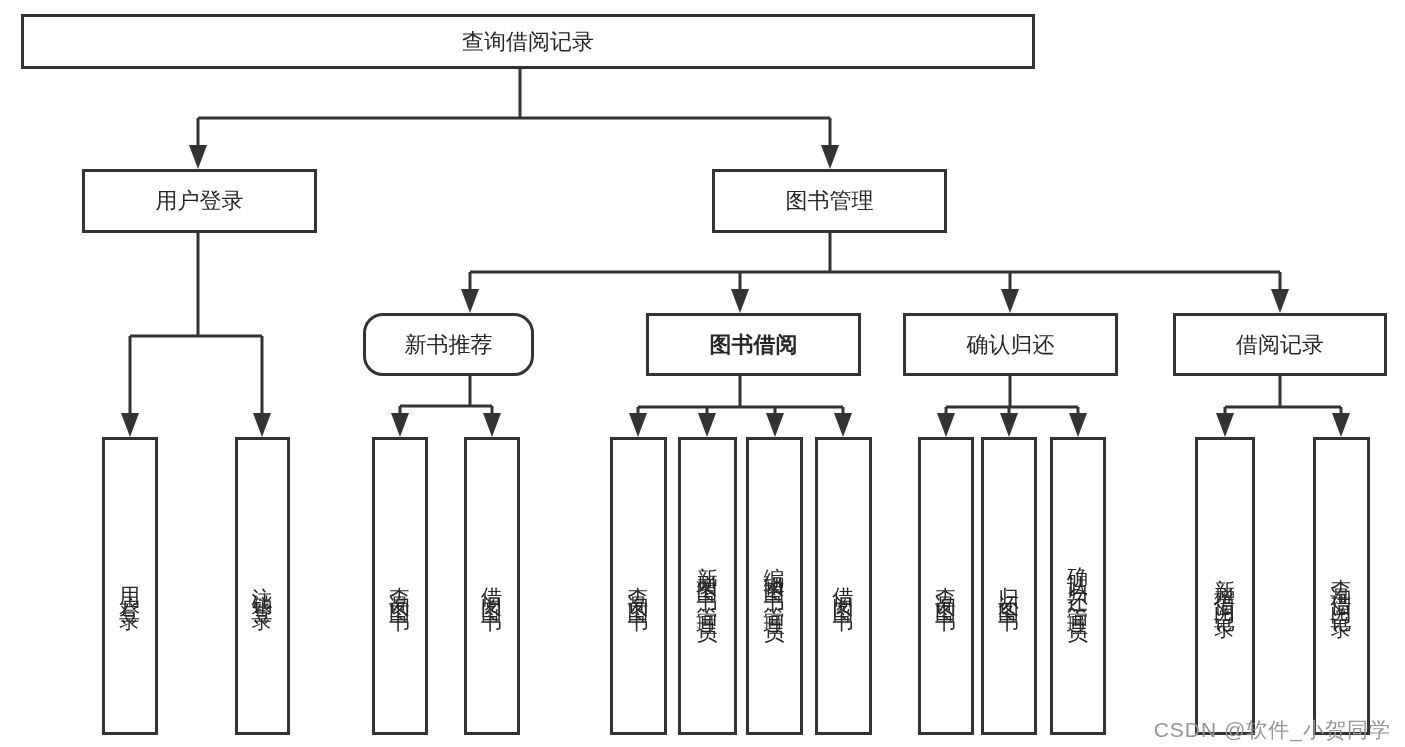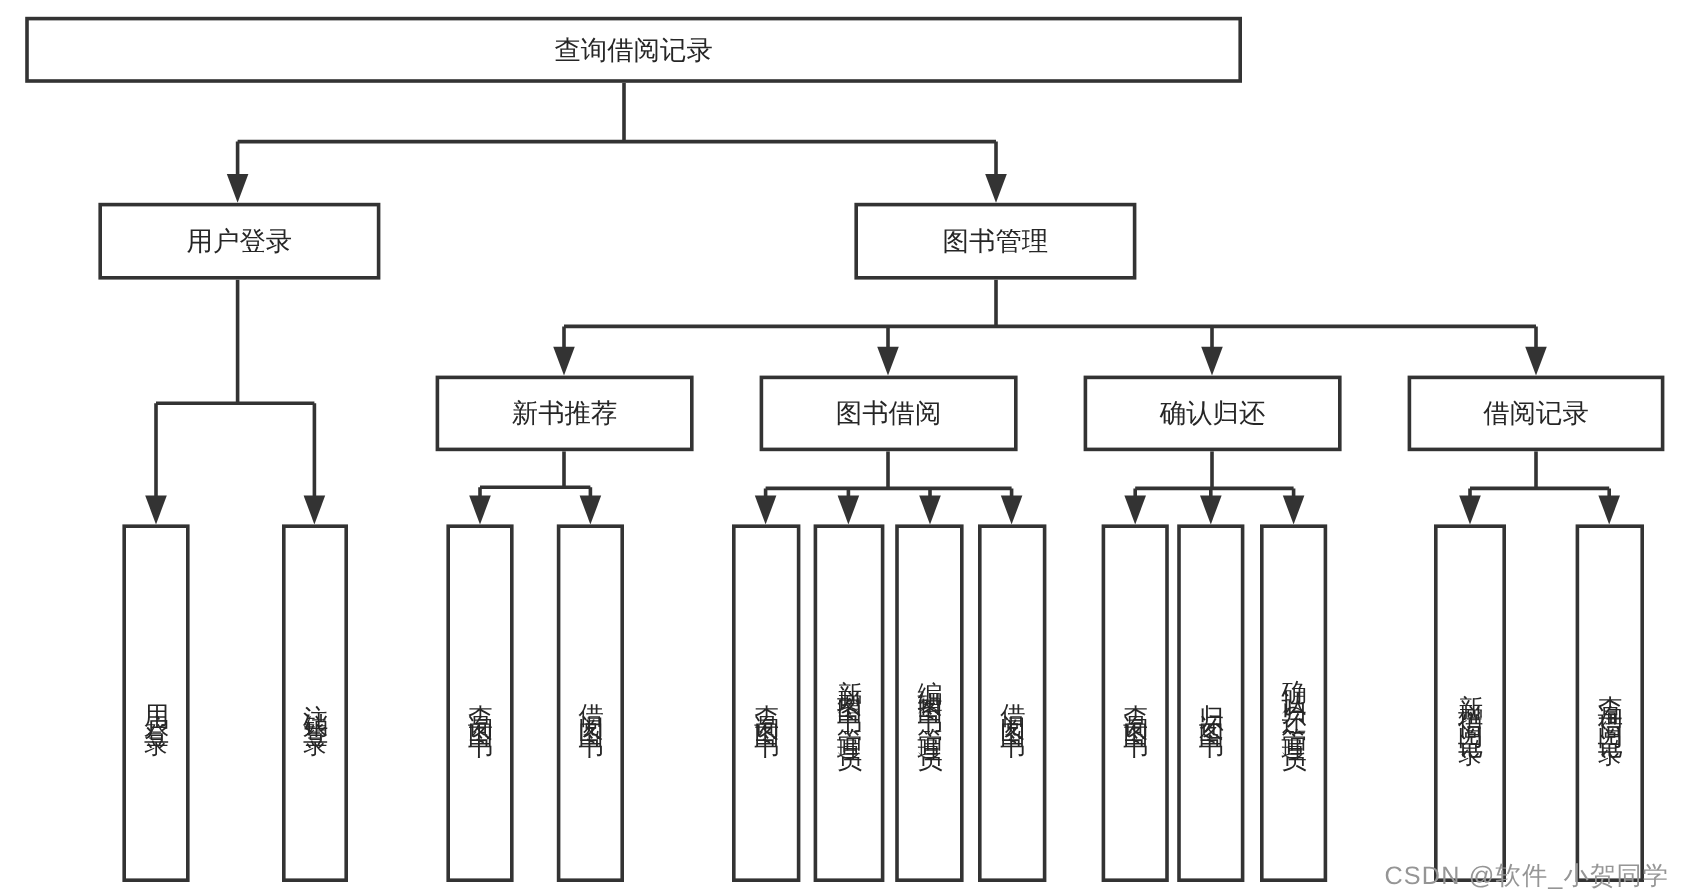--- a/index.html
+++ b/index.html
@@ -86,22 +86,22 @@
       <polygon points="1216,413 1234,413 1225,437"></polygon>
       <polygon points="1332,413 1350,413 1341,437"></polygon>
     </g>
   </svg>
 
   <div class="node hnode" style="left:21px; top:14px; width:1014px; height:55px;">查询借阅记录</div>
 
   <div class="node hnode" style="left:82px; top:169px; width:235px; height:64px;">用户登录</div>
   <div class="node hnode" style="left:712px; top:169px; width:235px; height:64px;text-align:center;">图书管理</div>
 
-  <div class="node hnode" style="left:363px; top:313px; width:215px; height:63px;">新书推荐</div>
-  <div class="node hnode" style="left:633px; top:313px; width:215px; height:63px;">图书借阅</div>
+  <div class="node hnode" style="left:363px; top:313px; width:171px; height:63px;border-radius:20px;">新书推荐</div>
+  <div class="node hnode" style="left:646px; top:313px; width:215px; height:63px;font-weight:bold;">图书借阅</div>
   <div class="node hnode" style="left:903px; top:313px; width:215px; height:63px;">确认归还</div>
   <div class="node hnode" style="left:1173px; top:313px; width:214px; height:63px;">借阅记录</div>
 
   <div class="node vnode" style="left:102px; top:437px; width:56px; height:298px;">用户登录</div>
   <div class="node vnode" style="left:235px; top:437px; width:55px; height:298px;">注销登录</div>
 
   <div class="node vnode" style="left:372px; top:437px; width:56px; height:298px;">查询图书</div>
   <div class="node vnode" style="left:464px; top:437px; width:56px; height:298px;">借阅图书</div>
 
   <div class="node vnode" style="left:610px; top:437px; width:57px; height:298px;">查询图书</div>

